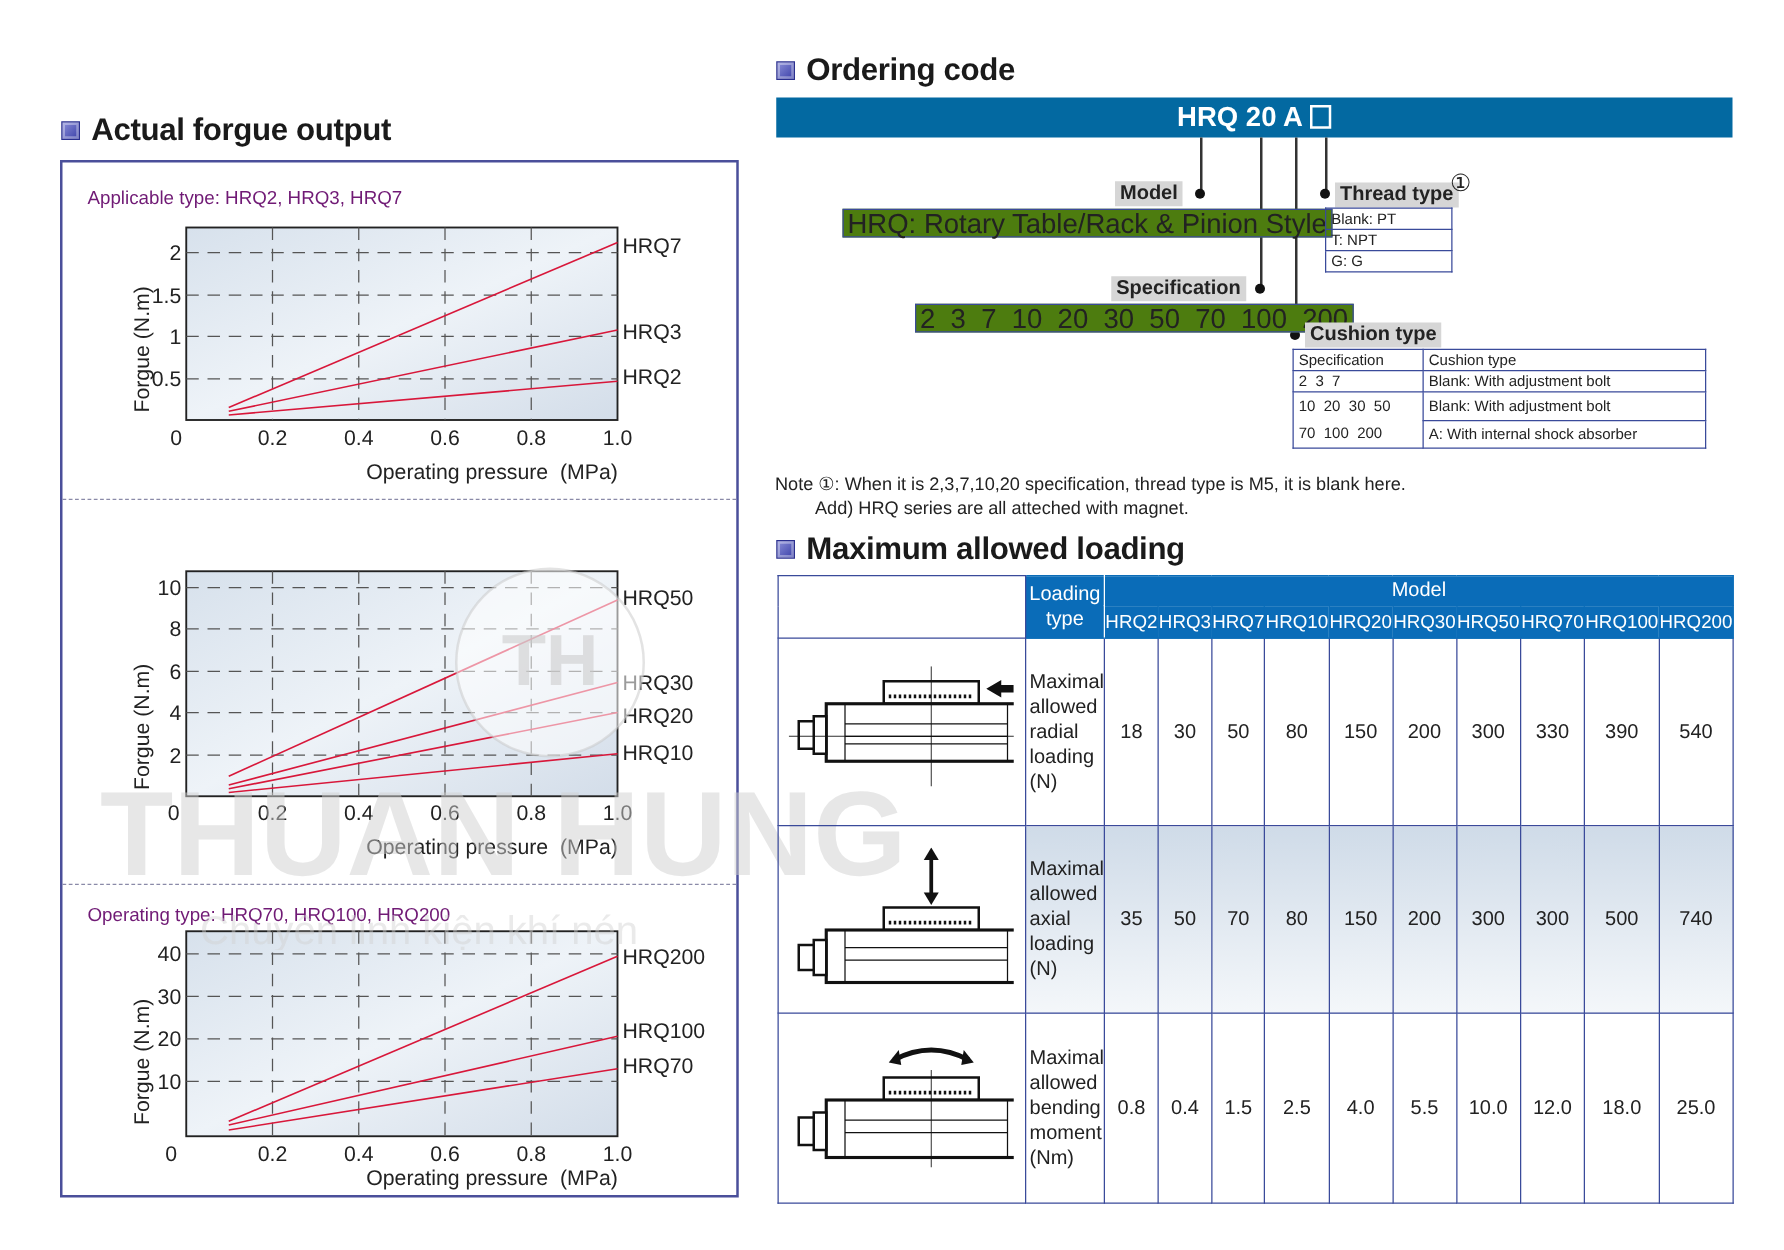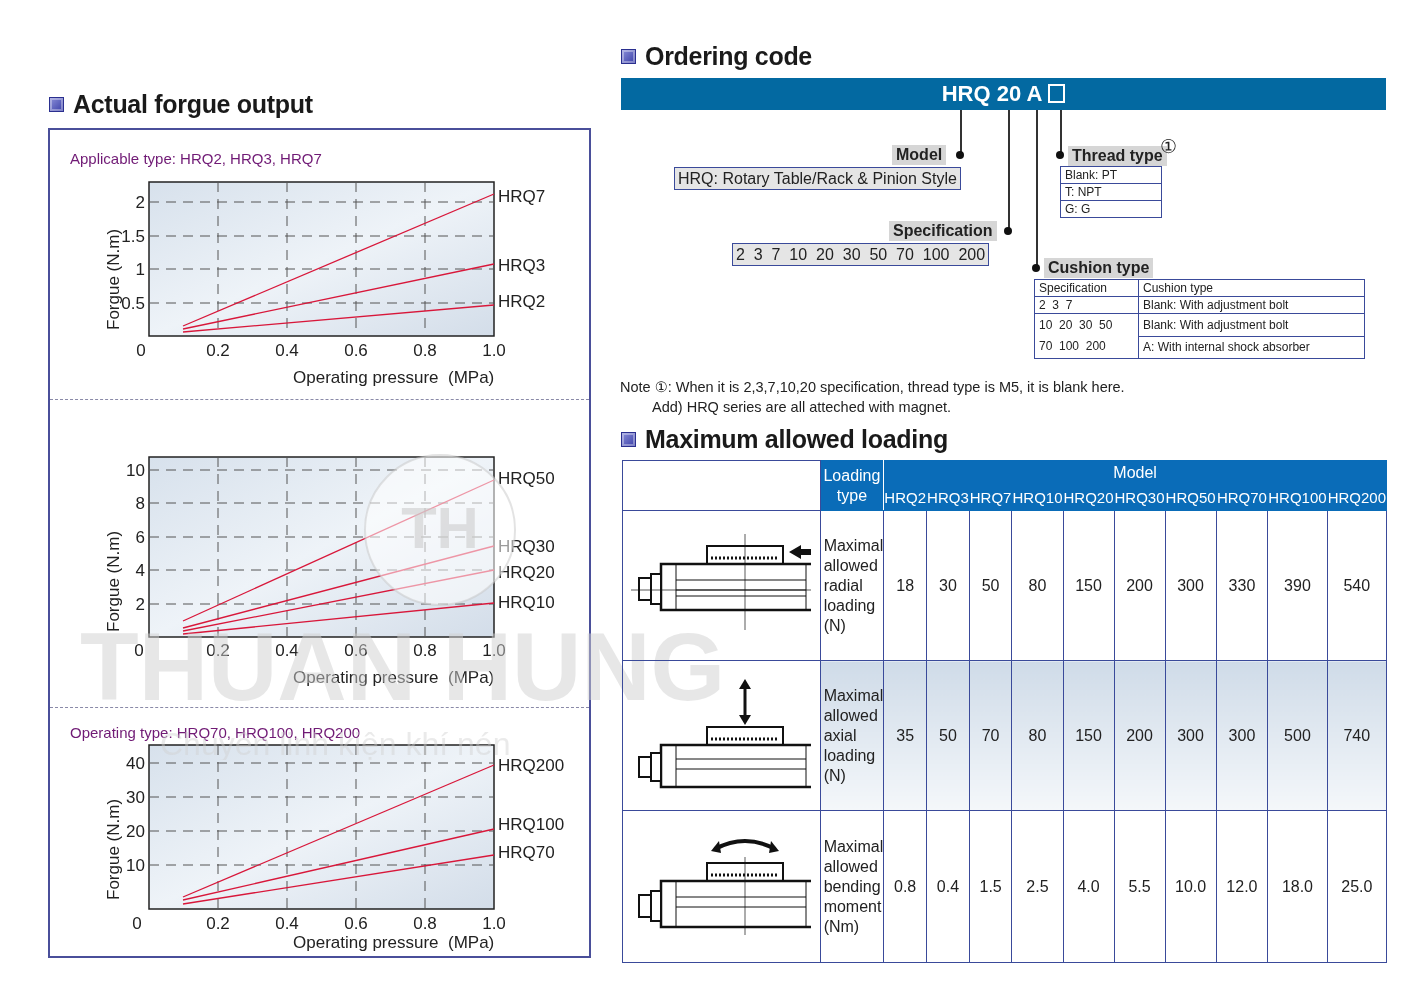--- a/index.html
+++ b/index.html
@@ -7,21 +7,21 @@
   .sec-title{position:absolute;display:flex;align-items:center;font-weight:bold;font-size:25px;color:#1a1a1a;letter-spacing:-0.3px}
   .sec-icon{width:15px;height:15px;background:linear-gradient(135deg,#8b8fd8,#3a3fa8);border:1px solid #2a2f8f;margin-right:9px;box-shadow:inset 0 0 0 2px rgba(255,255,255,0.35)}
   .left-box{position:absolute;left:48px;top:128px;width:543px;height:830px;border:2px solid #4a4f9a}
   .panel{position:absolute;left:0;width:539px}
   .panel-sep{position:absolute;left:0;width:539px;border-top:1px dashed #8a8aa8}
   .applic{position:absolute;left:20px;font-size:15px;color:#701a75}
   svg text{font-family:"Liberation Sans",sans-serif}
   .ordbar{position:absolute;left:621px;top:78px;width:765px;height:32px;background:#0369a1;color:#fff;font-weight:bold;font-size:22px;text-align:center;line-height:32px}
   .ordbar .box{display:inline-block;width:17px;height:19px;border:2px solid #fff;vertical-align:-2px;margin-left:6px}
   .lbl-tag{position:absolute;background:#d6d6d6;font-weight:bold;font-size:16px;padding:1px 4px;color:#222}
-  .frame{position:absolute;border:1.5px solid #3a4a9a;font-size:16px;background:#e5e5e5}
+  .frame{position:absolute;border:1.5px solid #3a4a9a;font-size:22px;background:#4d7c0f}
   .vline{position:absolute;width:1.5px;background:#333}
   .dot{position:absolute;width:8px;height:8px;border-radius:50%;background:#111}
   table.tt{border-collapse:collapse;font-size:12px}
   table.tt td{border:1.5px solid #3a4a9a;padding:1px 4px;white-space:nowrap}
   .note{position:absolute;left:620px;font-size:14.5px;color:#222}
   .maxtbl{position:absolute;left:622px;top:460px;width:765px;height:502px;border-collapse:collapse;font-size:16px}
   .maxtbl td{border:1.5px solid #3a4a9a;text-align:center;vertical-align:middle}
   .maxtbl .hd{background:#0a6cb8;color:#fff;border-color:#0a6cb8}
   .maxtbl .hdm{font-size:15px;padding:0}
   .maxtbl .ltype{text-align:left;padding-left:3px;line-height:20px}

